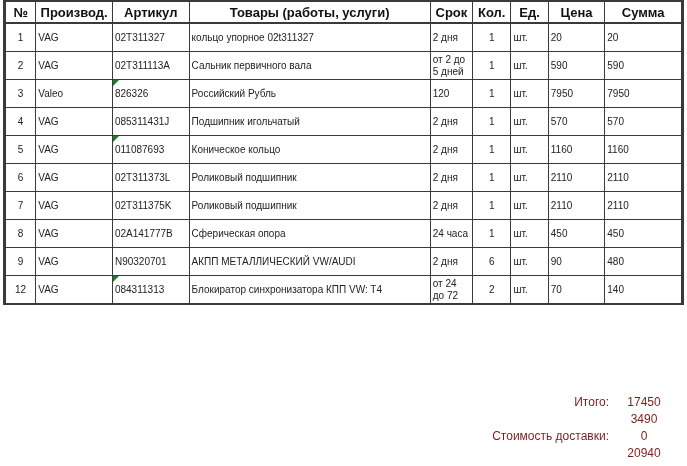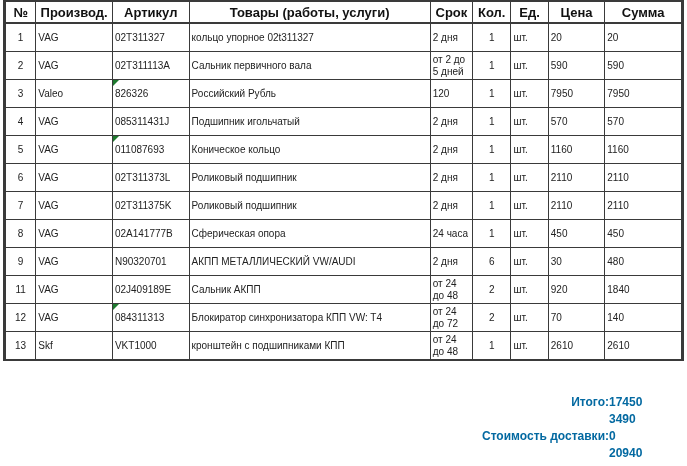--- a/index.html
+++ b/index.html
@@ -80,25 +80,25 @@
       top: 394px;
       right: 8px;
       width: 300px;
     }
     .totals .row {
       display: flex;
       justify-content: flex-end;
       height: 17px;
       line-height: 17px;
       font-size: 12px;
-      font-weight: bold;
-      color: #0369a1;
+      font-weight: normal;
+      color: #7f1d1d;
     }
     .totals .lbl { text-align: right; width: 210px; }
-    .totals .val { text-align: left; width: 70px; }
+    .totals .val { text-align: center; width: 70px; }
   </style>
 </head>
 <body>
 
 <div class="wrap">
   <table class="invoice">
     <colgroup>
       <col style="width:31px">
       <col style="width:76px">
       <col style="width:76px">
@@ -212,55 +212,33 @@
         <td class="r">450</td>
       </tr>
       <tr>
         <td class="c">9</td>
         <td class="l">VAG</td>
         <td class="l">N90320701</td>
         <td class="l">АКПП МЕТАЛЛИЧЕСКИЙ VW/AUDI</td>
         <td class="l">2 дня</td>
         <td class="c">6</td>
         <td class="l">шт.</td>
-        <td class="r">30</td>
+        <td class="r">90</td>
         <td class="r">480</td>
-      </tr>
-      <tr>
-        <td class="c">11</td>
-        <td class="l">VAG</td>
-        <td class="l">02J409189E</td>
-        <td class="l">Сальник АКПП</td>
-        <td class="l">от 24 до 48</td>
-        <td class="c">2</td>
-        <td class="l">шт.</td>
-        <td class="r">920</td>
-        <td class="r">1840</td>
       </tr>
       <tr>
         <td class="c">12</td>
         <td class="l">VAG</td>
         <td class="l note-mark">084311313</td>
         <td class="l">Блокиратор синхронизатора КПП VW: T4</td>
         <td class="l">от 24 до 72</td>
         <td class="c">2</td>
         <td class="l">шт.</td>
         <td class="r">70</td>
         <td class="r">140</td>
-      </tr>
-      <tr>
-        <td class="c">13</td>
-        <td class="l">Skf</td>
-        <td class="l">VKT1000</td>
-        <td class="l">кронштейн с подшипниками КПП</td>
-        <td class="l">от 24 до 48</td>
-        <td class="c">1</td>
-        <td class="l">шт.</td>
-        <td class="r">2610</td>
-        <td class="r">2610</td>
       </tr>
     </tbody>
   </table>
 </div>
 
 <div class="totals">
   <div class="row">
     <span class="lbl">Итого:</span>
     <span class="val">17450</span>
   </div>

